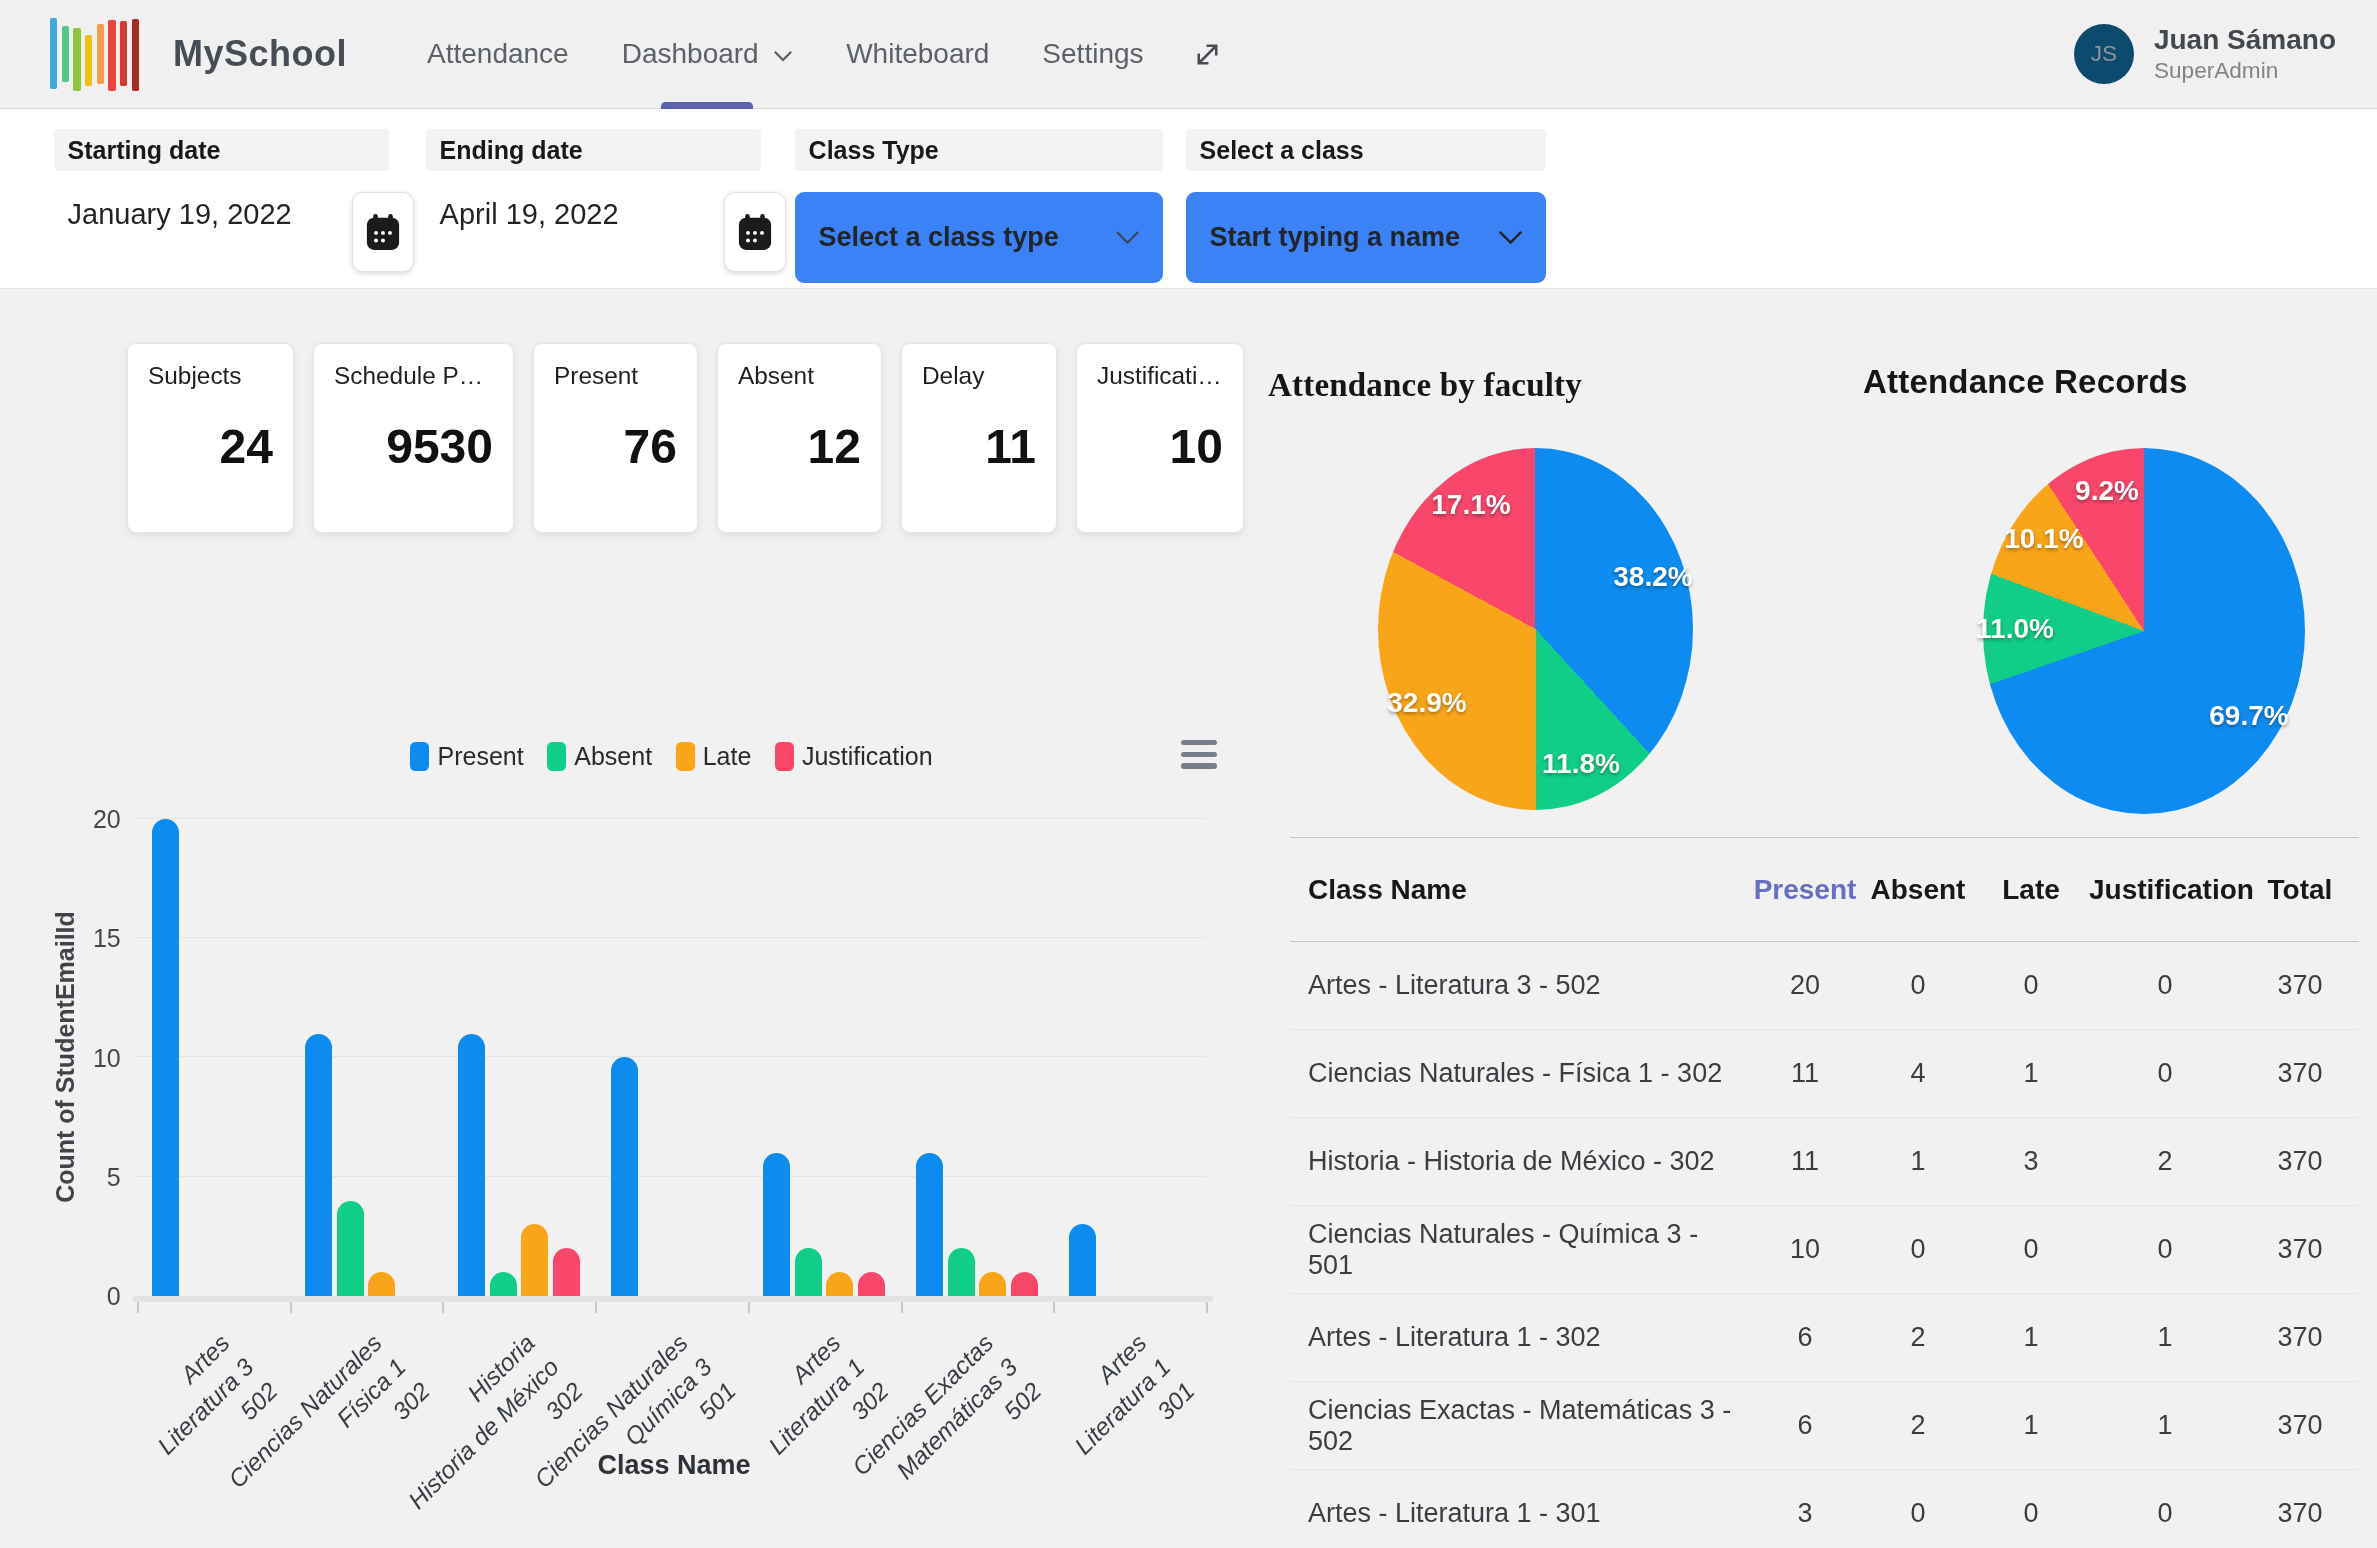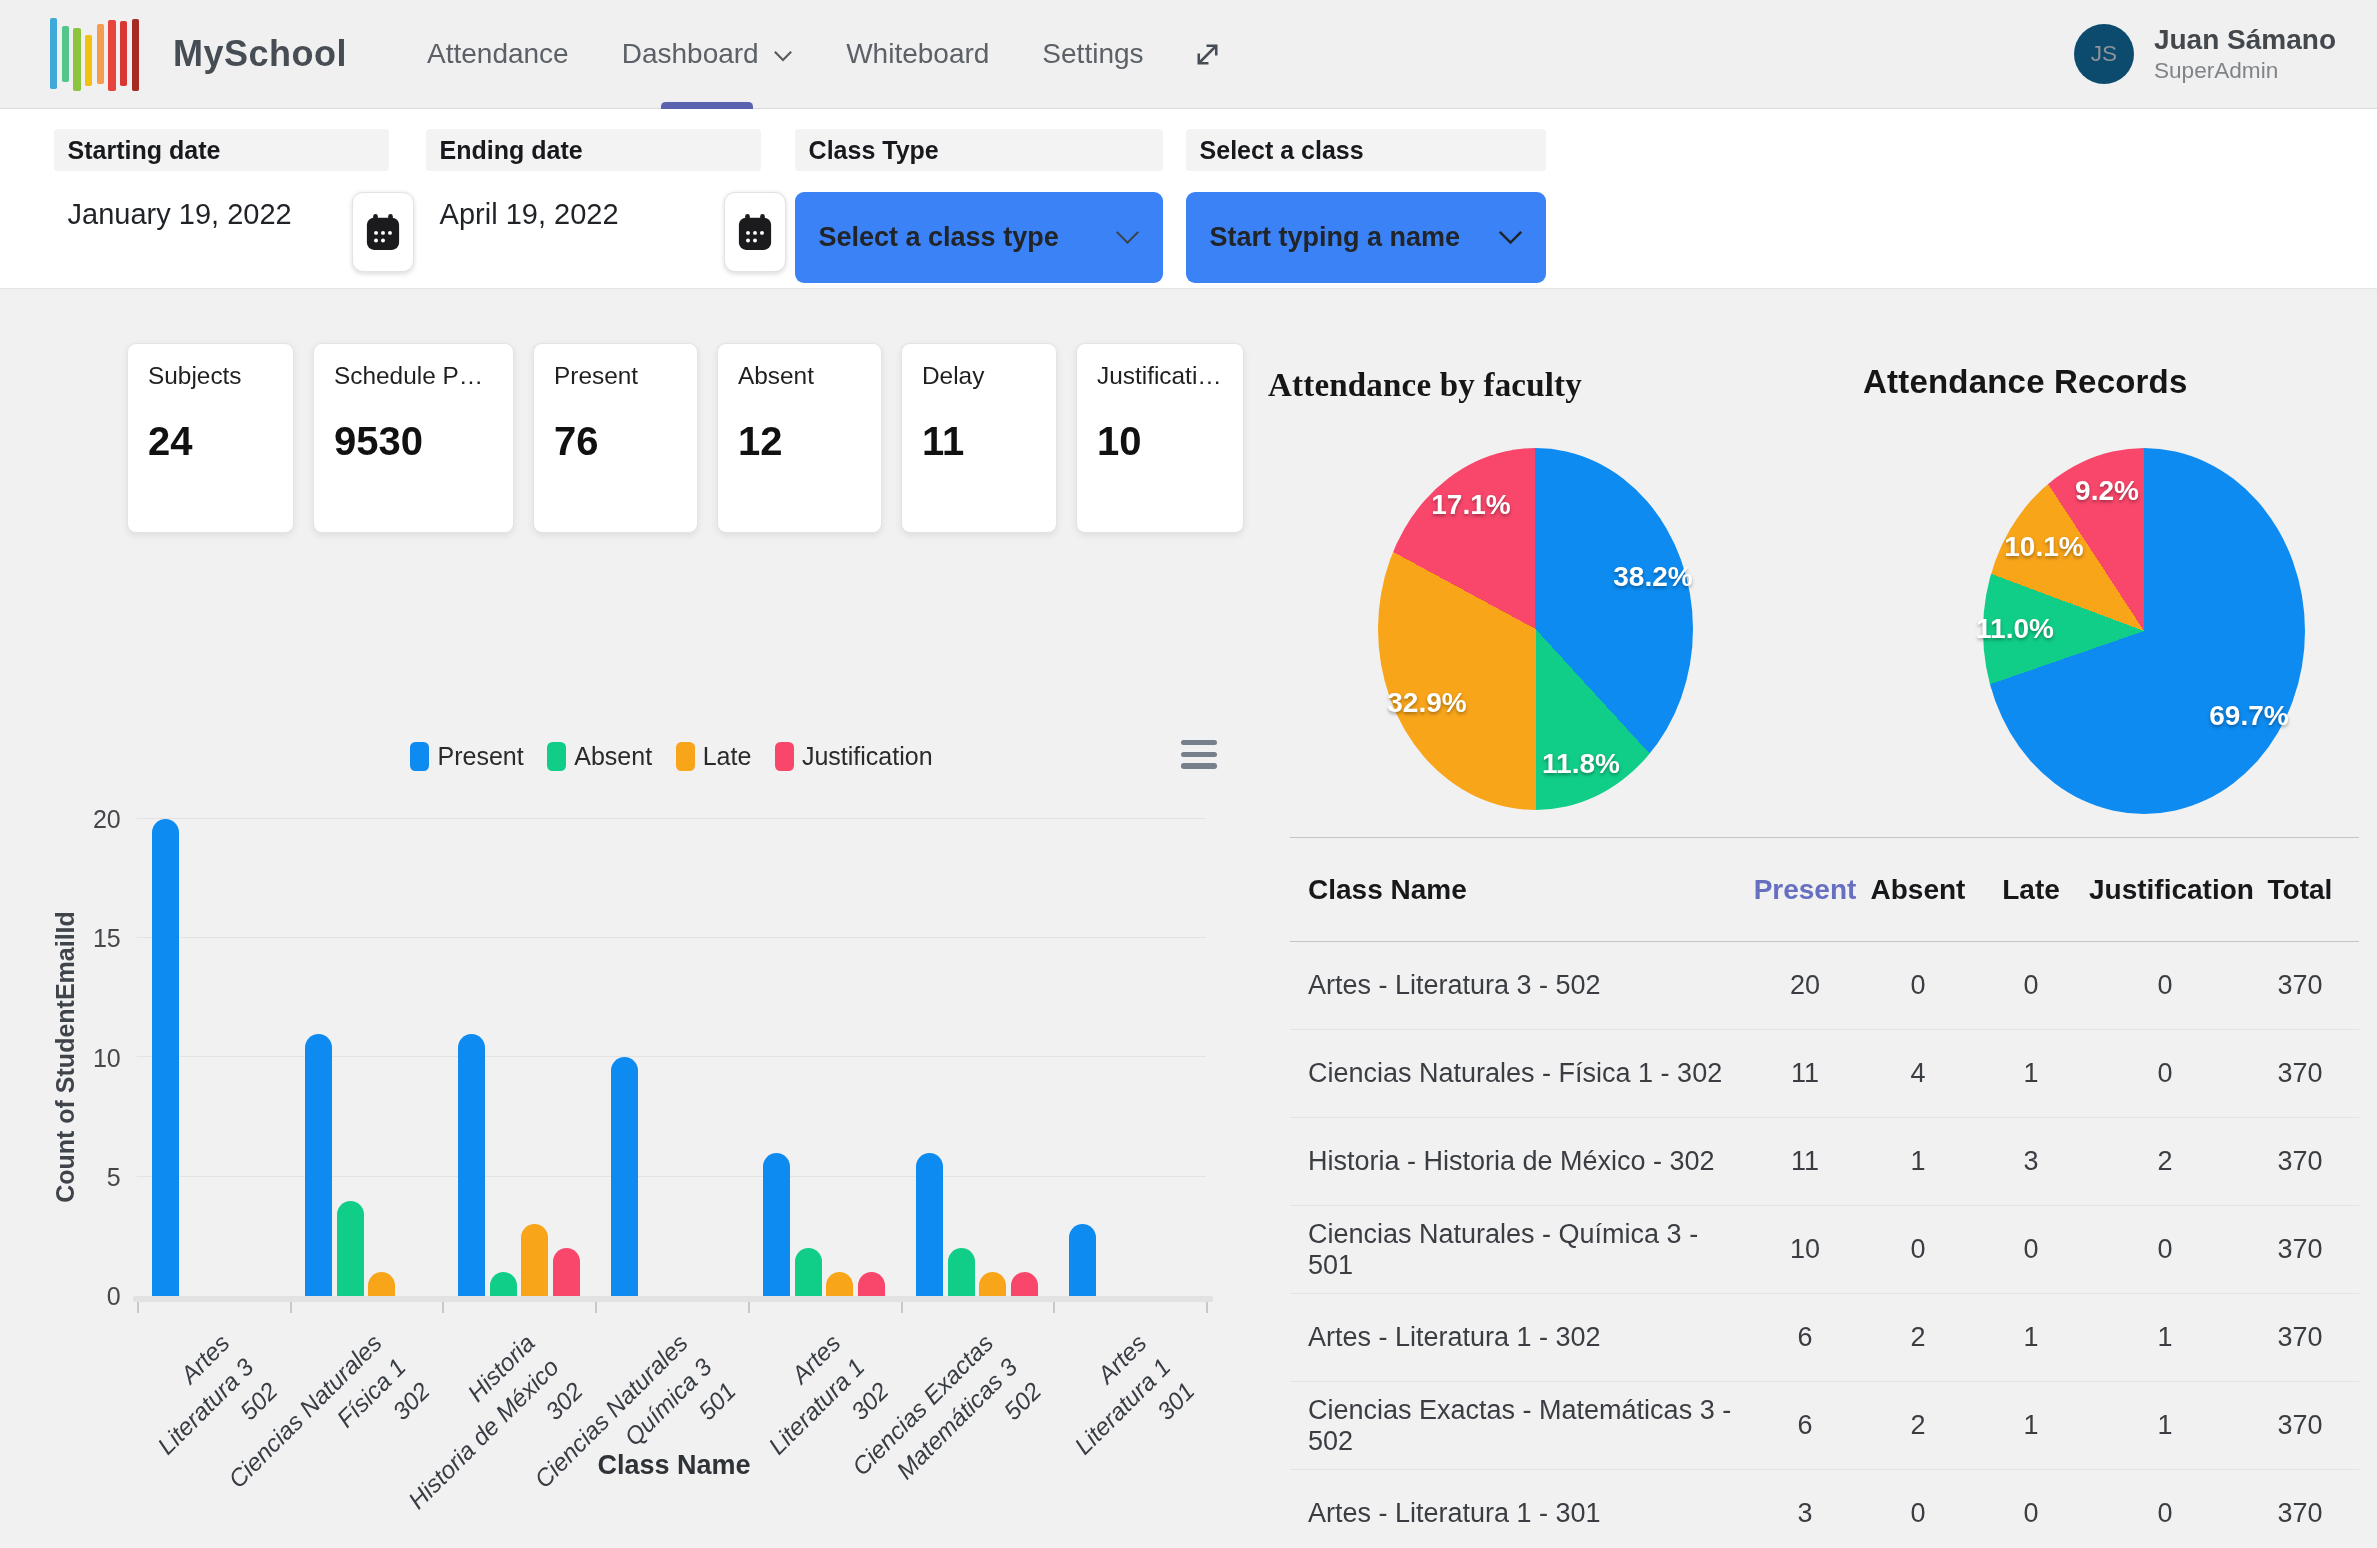--- a/index.html
+++ b/index.html
@@ -56,21 +56,21 @@
   .main{position:relative;height:948px;}
 
   .stat-row{position:absolute;left:127px;top:54px;display:flex;gap:19px;}
   .stat-card{background:#fff;border:0.9px solid #E4E4E6;border-radius:9px;
              box-shadow:0 2.7px 7.2px rgba(0,0,0,.08);height:190px;box-sizing:border-box;
              padding:18px 20px;}
   .stat-card:nth-child(1){width:167px;} .stat-card:nth-child(2){width:201px;}
   .stat-card:nth-child(3){width:165px;} .stat-card:nth-child(4){width:165px;}
   .stat-card:nth-child(5){width:156px;} .stat-card:nth-child(6){width:168px;}
   .stat-label{font-size:24.4px;color:#1F1F1F;white-space:nowrap;overflow:hidden;text-overflow:ellipsis;}
-  .stat-value{font-size:40px;font-weight:700;color:#111;text-align:left;margin-top:29px;}
+  .stat-value{font-size:48px;font-weight:700;color:#111;text-align:right;margin-top:29px;}
 
   .section-title{position:absolute;font-size:33px;font-weight:700;color:#161616;
                  letter-spacing:0.2px;white-space:nowrap;}
   #pie1-title{left:1268px;top:78px;font-family:Liberation Serif, serif;} #pie2-title{left:1863px;top:74px;}
   #bar-title{left:54px;top:319px;}
 
   .pie{position:absolute;border-radius:50%;}
   #pie1{left:1378px;top:159px;width:315px;height:362px;}
   #pie2{left:1983px;top:159px;width:322px;height:366px;}
   .pie-label{position:absolute;transform:translate(-50%,-50%);font-size:28px;font-weight:700;
@@ -252,21 +252,21 @@
   <div class="section-title" id="pie2-title">Attendance Records</div>
   <div class="pie" id="pie1" style="background: conic-gradient(rgb(13, 139, 240) 0deg, rgb(13, 139, 240) 137.52deg, rgb(16, 206, 135) 137.52deg, rgb(16, 206, 135) 180deg, rgb(249, 165, 26) 180deg, rgb(249, 165, 26) 298.44deg, rgb(248, 71, 107) 298.44deg, rgb(248, 71, 107) 360deg);">
       <div class="pie-label" style="left: 275px; top: 129px;">38.2%</div>
       <div class="pie-label" style="left: 203px; top: 316px;">11.8%</div>
       <div class="pie-label" style="left: 49px; top: 255px;">32.9%</div>
       <div class="pie-label" style="left: 93px; top: 57px;">17.1%</div>
     </div>
   <div class="pie" id="pie2" style="background: conic-gradient(rgb(13, 139, 240) 0deg, rgb(13, 139, 240) 250.92deg, rgb(16, 206, 135) 250.92deg, rgb(16, 206, 135) 290.52deg, rgb(249, 165, 26) 290.52deg, rgb(249, 165, 26) 326.88deg, rgb(248, 71, 107) 326.88deg, rgb(248, 71, 107) 360deg);">
       <div class="pie-label" style="left: 266px; top: 268px;">69.7%</div>
       <div class="pie-label" style="left: 32px; top: 181px;">11.0%</div>
-      <div class="pie-label" style="left: 61px; top: 91px; margin-top: 8px;">10.1%</div>
+      <div class="pie-label" style="left: 61px; top: 91px;">10.1%</div>
       <div class="pie-label" style="left: 124px; top: 43px;">9.2%</div>
     </div>
 
 
   <div class="legend">
     <div class="legend-item">
       <span class="legend-swatch" style="background: rgb(13, 139, 240);"></span>
       <span>Present</span>
     </div>
     <div class="legend-item">

